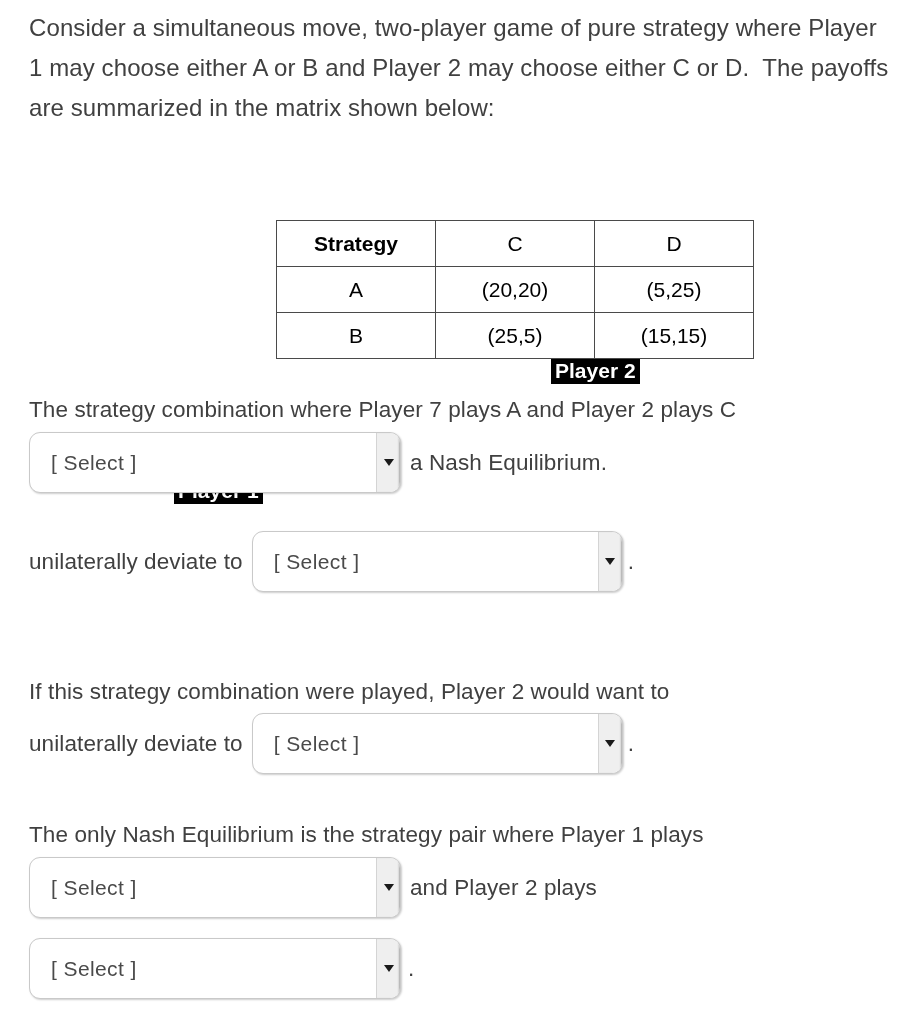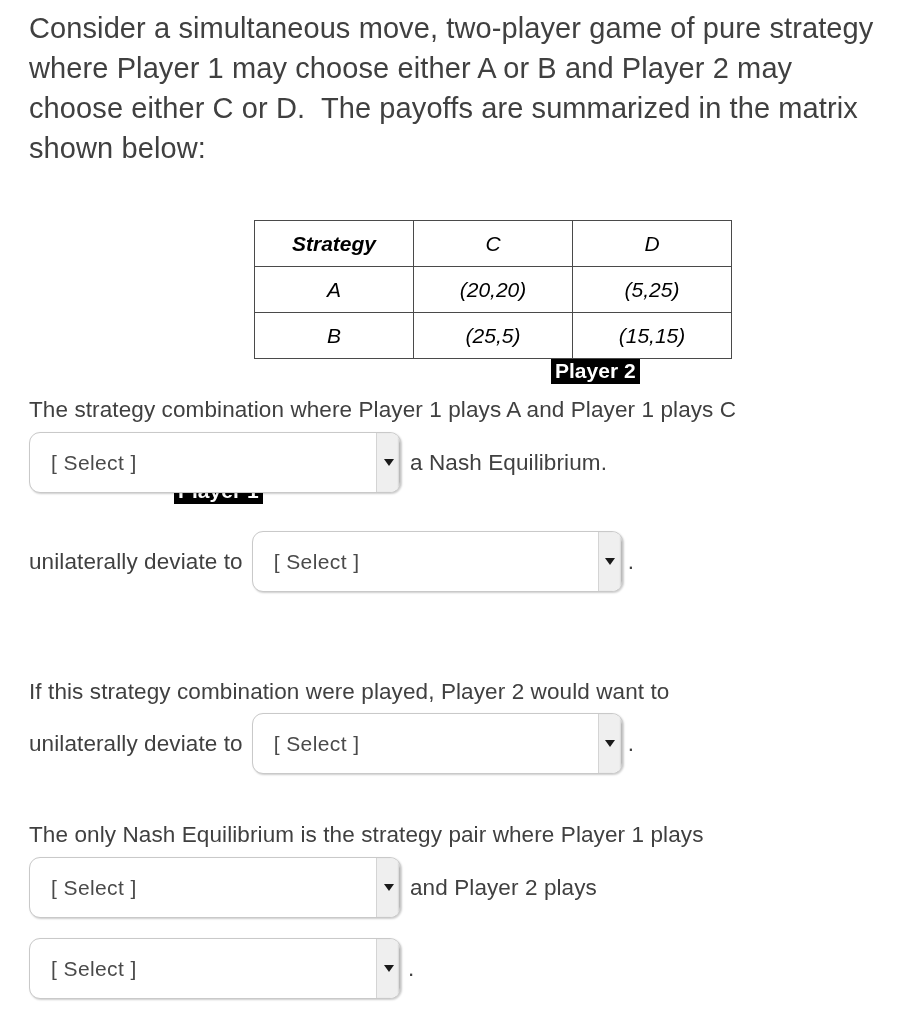--- a/index.html
+++ b/index.html
@@ -12,21 +12,21 @@
     height: 1024px;
     position: relative;
     font-family: "Liberation Sans", sans-serif;
     color: #3f3f3f;
     overflow: hidden;
   }
 
   
   .prose {
     position: absolute;
-    font-size: 29px;
+    font-size: 24px;
     line-height: 40px;
     color: #404040;
     letter-spacing: 0.1px;
     white-space: pre-wrap;
   }
   #intro-para { left: 29px; top: 8px; width: 860px; }
 
   .qblock { position: absolute; left: 29px; width: 860px; }
 
   .qline {
@@ -39,25 +39,24 @@
   
   #matrix-wrap {
     position: absolute;
     left: 0;
     top: 175px;
     width: 897px;
     height: 185px;
   }
   #matrix-table {
     position: absolute;
-    left: 254px;
+    left: 276px;
     top: 45px;
     border-collapse: collapse;
     table-layout: fixed;
-    font-style: italic;
   }
   #matrix-table td {
     width: 158px;
     height: 45px;
     border: 1.3px solid #4a4a4a;
     text-align: center;
     vertical-align: middle;
     font-family: "Liberation Sans", sans-serif;
     font-size: 21px;
     color: #000000;
@@ -181,21 +180,21 @@
       <tr>
         <td>B</td>
         <td>(25,5)</td>
         <td>(15,15)</td>
       </tr>
     </tbody>
   </table>
 </div>
 
 <div class="qblock" id="q1">
-  <div class="qline">The strategy combination where Player 1 plays A and Player 1 plays C</div>
+  <div class="qline">The strategy combination where Player 7 plays A and Player 2 plays C</div>
   <div class="row2">
     <div class="select-box">
       <span class="select-value">[ Select ]</span>
       <span class="select-arrow-btn">
           <span class="tri"></span>
         </span>
     </div>
     <span class="qline tail">a Nash Equilibrium.</span>
   </div>
 </div>

